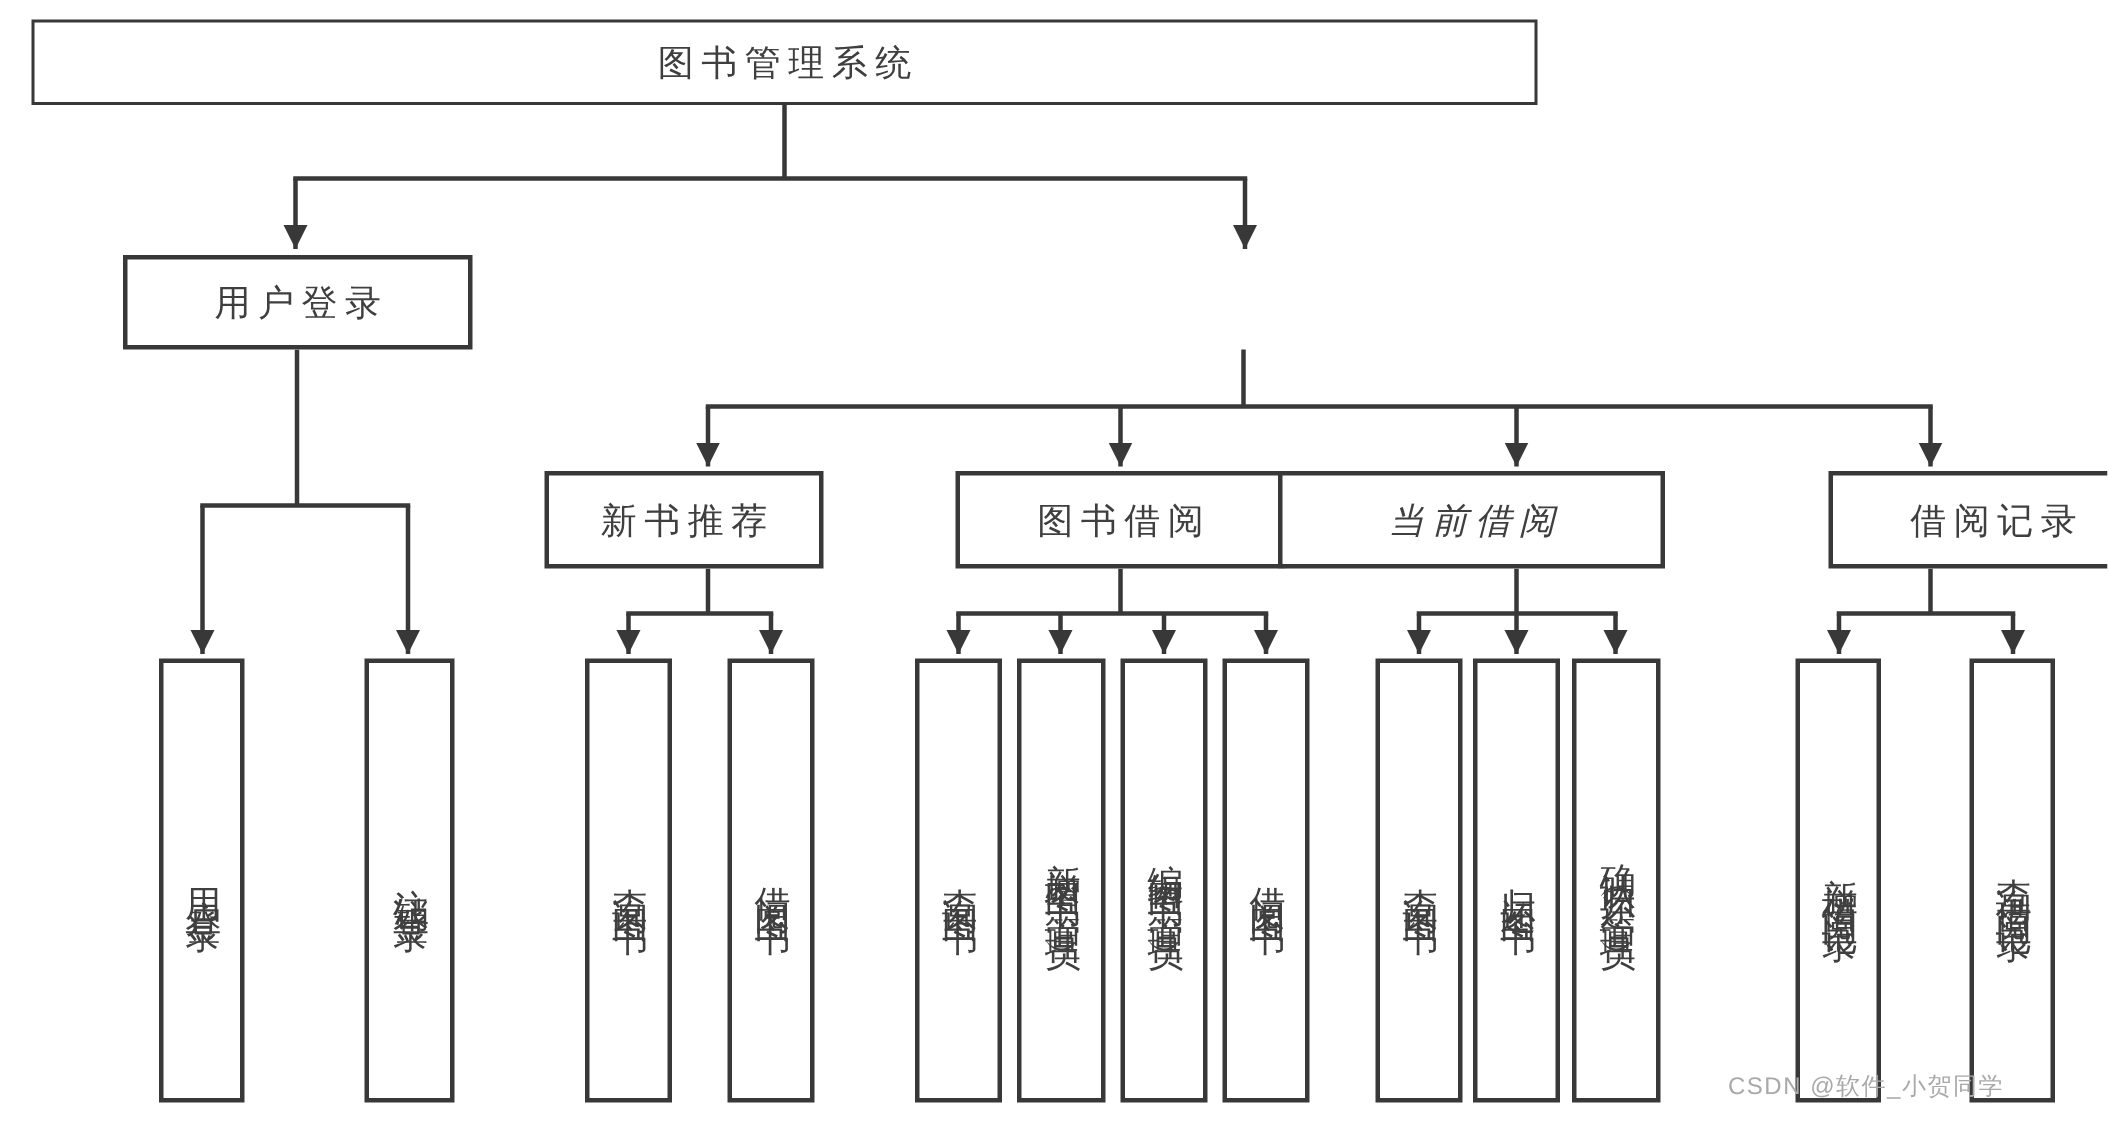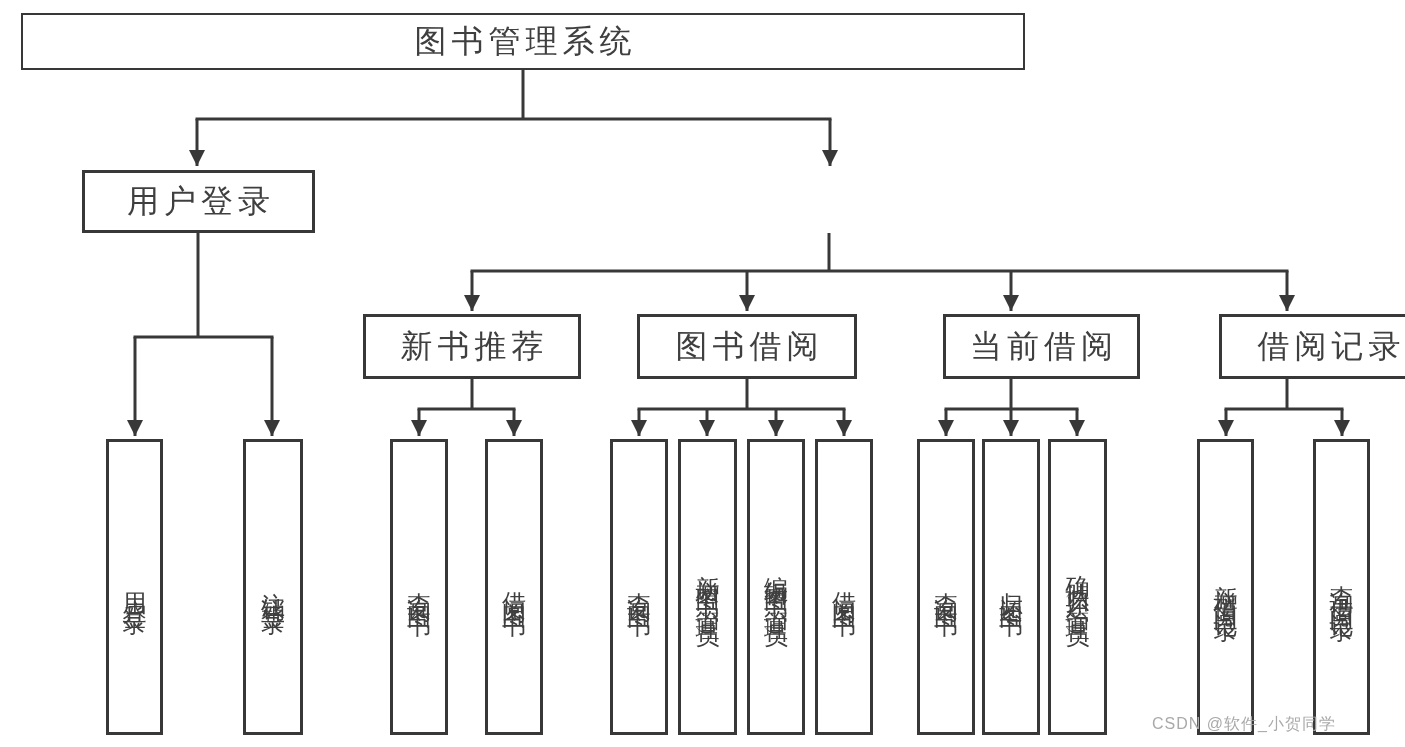--- a/index.html
+++ b/index.html
@@ -27,21 +27,21 @@
     position:absolute;
     border:3px solid var(--line-color,#383838);
     background:#ffffff;
     display:flex;
     align-items:center;
     justify-content:center;
     box-sizing:border-box;
     color:var(--text-color,#3f3f3f);
   }
   .h-node{
-    font-size:32px;
+    font-size:24px;
     letter-spacing:5px;
     text-indent:5px; 
     white-space:nowrap;
   }
   .root-node{border-width:2.5px;}
   .v-node{
     font-size:24px;
   }
   .v-node .vtext{
     writing-mode:vertical-rl;
@@ -114,27 +114,27 @@
   </svg>
 
   <div class="node h-node root-node" style="left:21px;top:13px;width:1004px;height:57px;">
     <span>图书管理系统</span>
   </div>
 
   <div class="node h-node" style="left:82px;top:170px;width:233px;height:63px;">
     <span>用户登录</span>
   </div>
 
-  <div class="node h-node" style="left:363px;top:314px;width:218px;height:65px;">
+  <div class="node h-node" style="left:363px;top:314px;width:186px;height:65px;">
     <span>新书推荐</span>
   </div>
   <div class="node h-node" style="left:637px;top:314px;width:220px;height:65px;">
     <span>图书借阅</span>
   </div>
-  <div class="node h-node" style="left:943px;top:314px;width:197px;height:65px;">
+  <div class="node h-node" style="left:852px;top:314px;width:258px;height:65px;font-style:italic;">
     <span>当前借阅</span>
   </div>
   <div class="node h-node" style="left:1219px;top:314px;width:220px;height:65px;">
     <span>借阅记录</span>
   </div>
 
   <div class="node v-node" style="left:106px;top:439px;width:57px;height:296px;">
     <span class="vtext">用户登录</span>
   </div>
   <div class="node v-node" style="left:243px;top:439px;width:60px;height:296px;">

